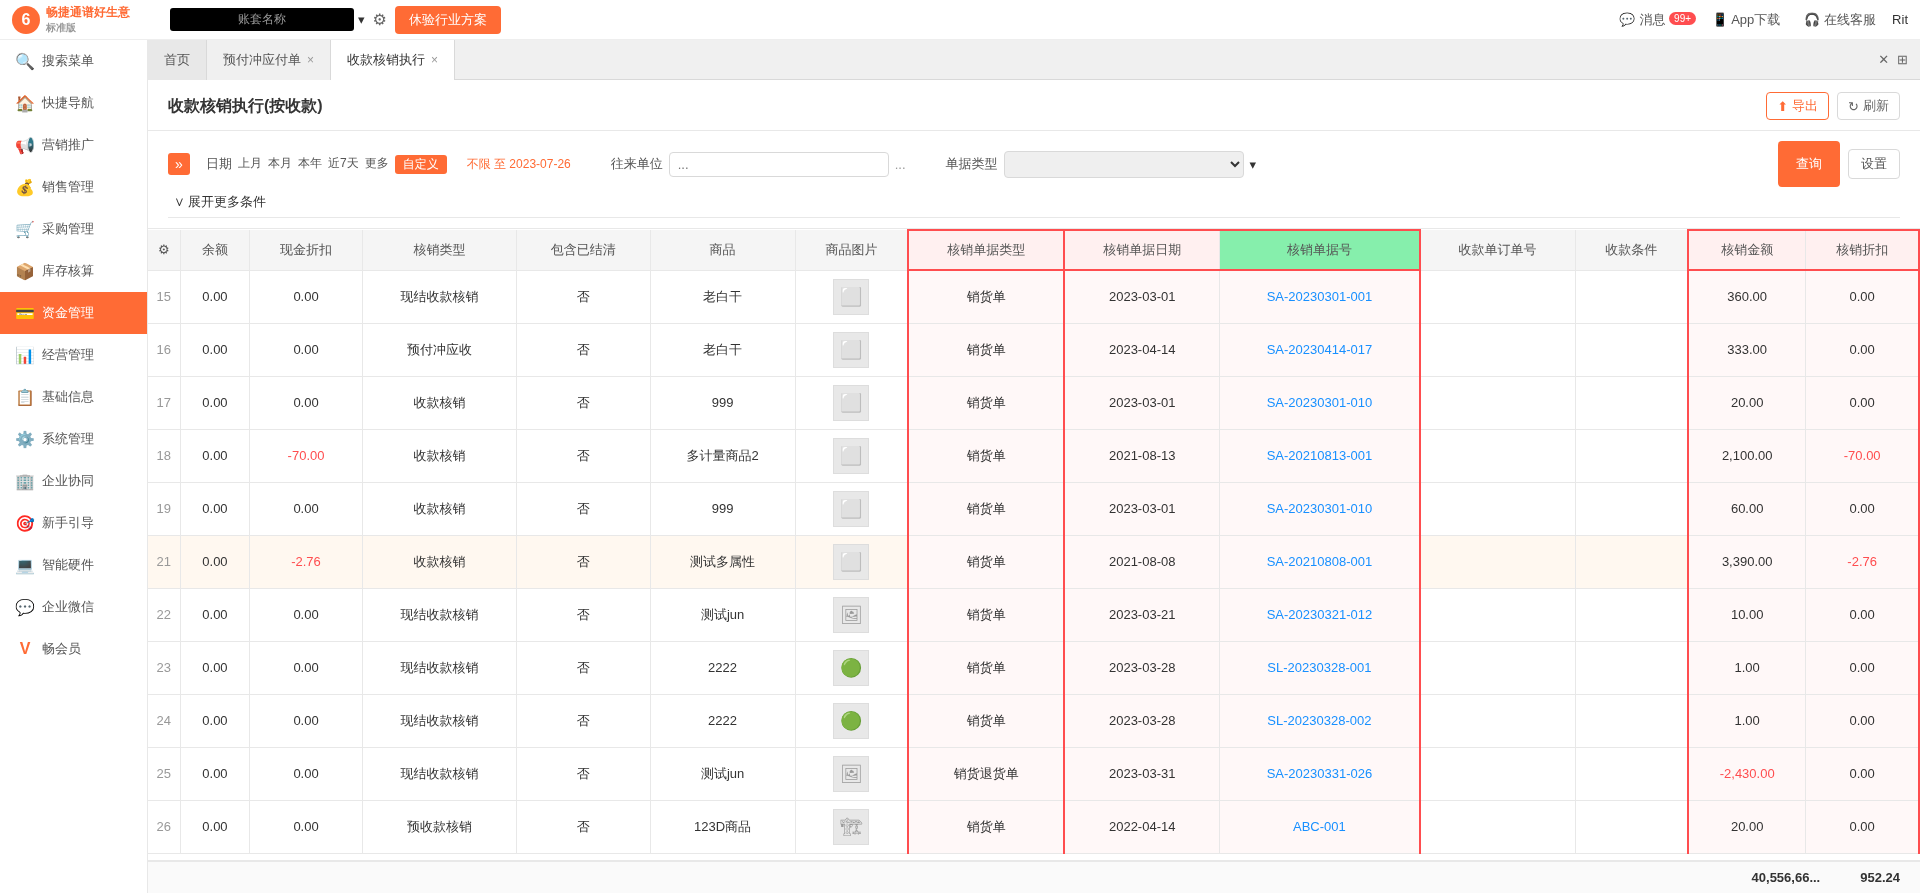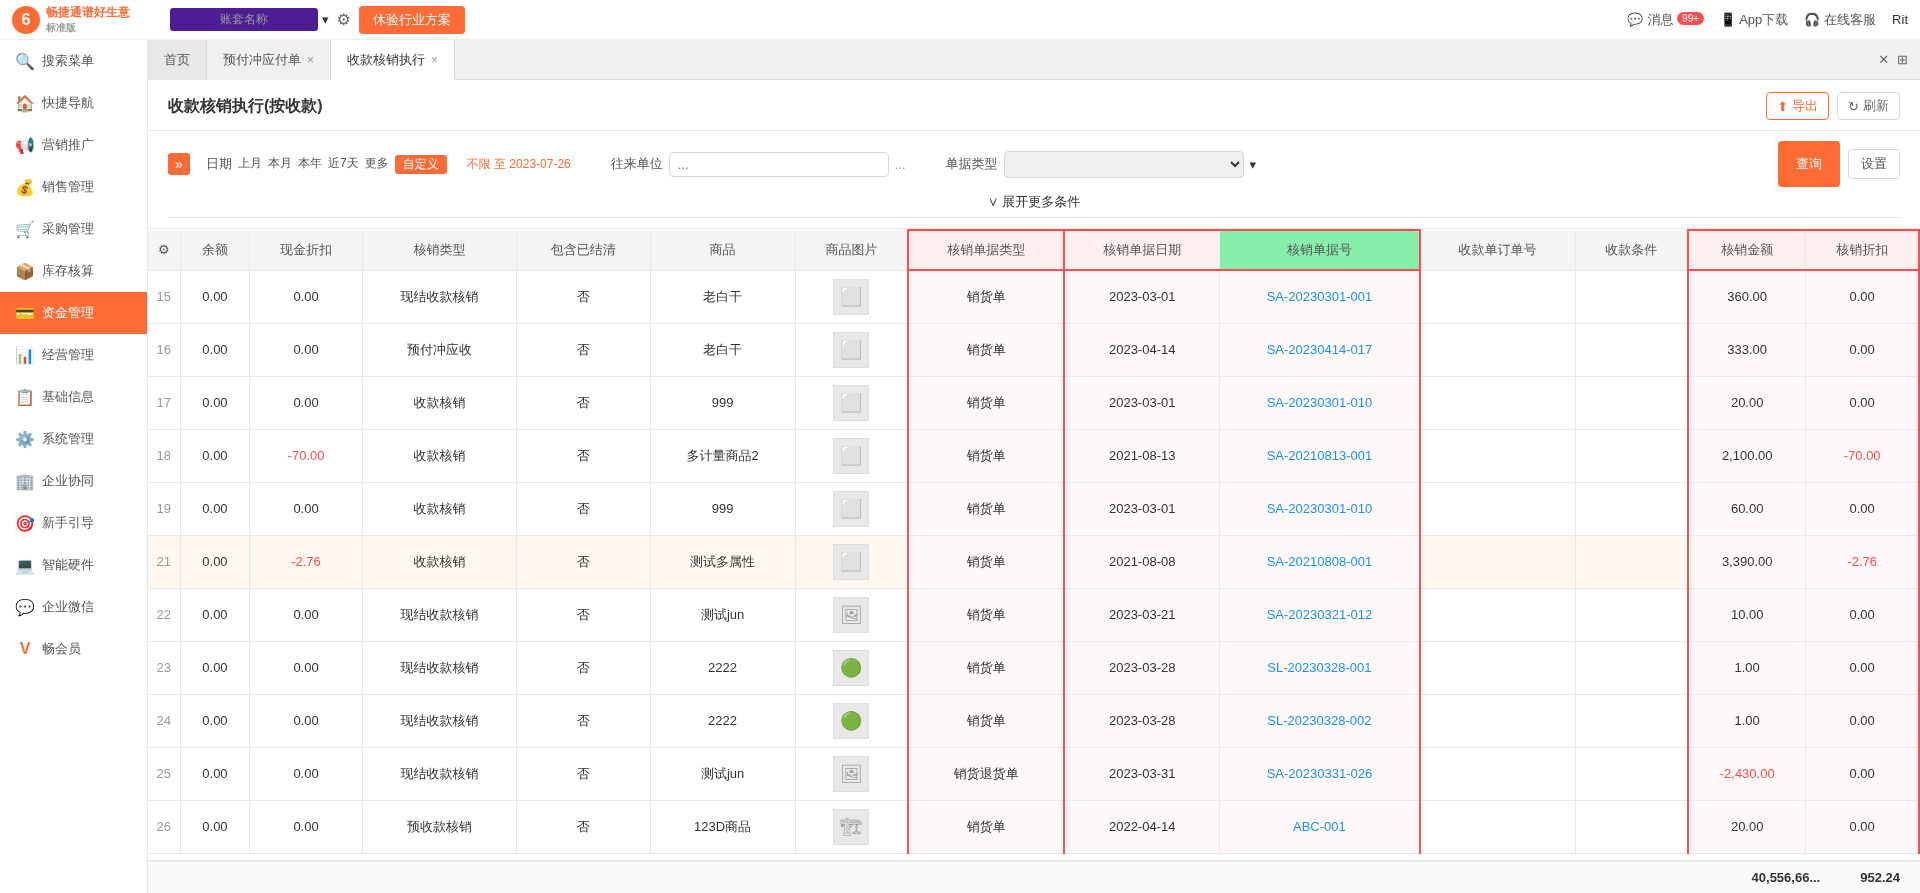--- a/index.html
+++ b/index.html
@@ -63,56 +63,56 @@
     .footer-totals { margin-left: auto; display: flex; gap: 20px; }
 
     
     ::-webkit-scrollbar { width: 6px; height: 6px; }
     ::-webkit-scrollbar-thumb { background: #ccc; border-radius: 3px; }
 
     
     .settings-col { width: 32px; }
     .gear-cell { cursor: pointer; color: #999; }
 
-    .expand-section { text-align: center; padding: 6px; border-bottom: 1px solid #e8e8e8; }
+    .expand-section { text-align: left; padding: 6px; border-bottom: 1px solid #e8e8e8; font-family: Liberation Serif, serif; }
 
     .top-header-bar { height: 40px; background: #fff; border-bottom: 1px solid #eee; display: flex; align-items: center; padding: 0 12px; gap: 10px; }
     
     .img-placeholder { width: 36px; height: 36px; background: #f0f0f0; border: 1px solid #ddd; display: inline-flex; align-items: center; justify-content: center; color: #999; font-size: 18px; }
     .img-placeholder.green { background: #e6f7e6; }
     .img-placeholder.photo { background: #e8e8e8; }
   </style>
 </head>
 <body>
 
 <div class="top-header-bar">
   <div class="logo-area">
     <div class="logo-icon">6</div>
     <div>
       <div style="font-size:12px;font-weight:bold;color:#ff6b35;">畅捷通谱好生意</div>
       <div style="font-size:10px;color:#999;">标准版</div>
     </div>
   </div>
   <div style="flex:1; display:flex; align-items:center; gap:8px;">
     <div class="dropdown-area">
-      <span style="background:#4c1d95;padding:3px 50px;border-radius:3px;font-size:12px;color:#999;">账套名称</span>
+      <span style="background:#000000;padding:3px 68px;border-radius:3px;font-size:12px;color:#999;">账套名称</span>
       <span>▾</span>
     </div>
     <button class="gear-btn">⚙</button>
     <button class="btn-orange">休验行业方案</button>
   </div>
   <div class="top-bar-right">
     <span style="cursor:pointer;">
       💬 <span>消息</span>
       <span class="badge">99+</span>
     </span>
     <span style="cursor:pointer;">
       📱 <span>App下载</span>
     </span>
-    <span style="cursor:pointer;">
+    <span style="cursor:pointer;margin-left:8px;">
       🎧 <span>在线客服</span>
     </span>
     <span style="color:#333;font-size:13px;">Rit</span>
   </div>
 </div>
 
 <div class="sidebar">
   <div class="sidebar-item">
     <span class="sidebar-icon">🔍</span>
     <span>搜索菜单</span>

